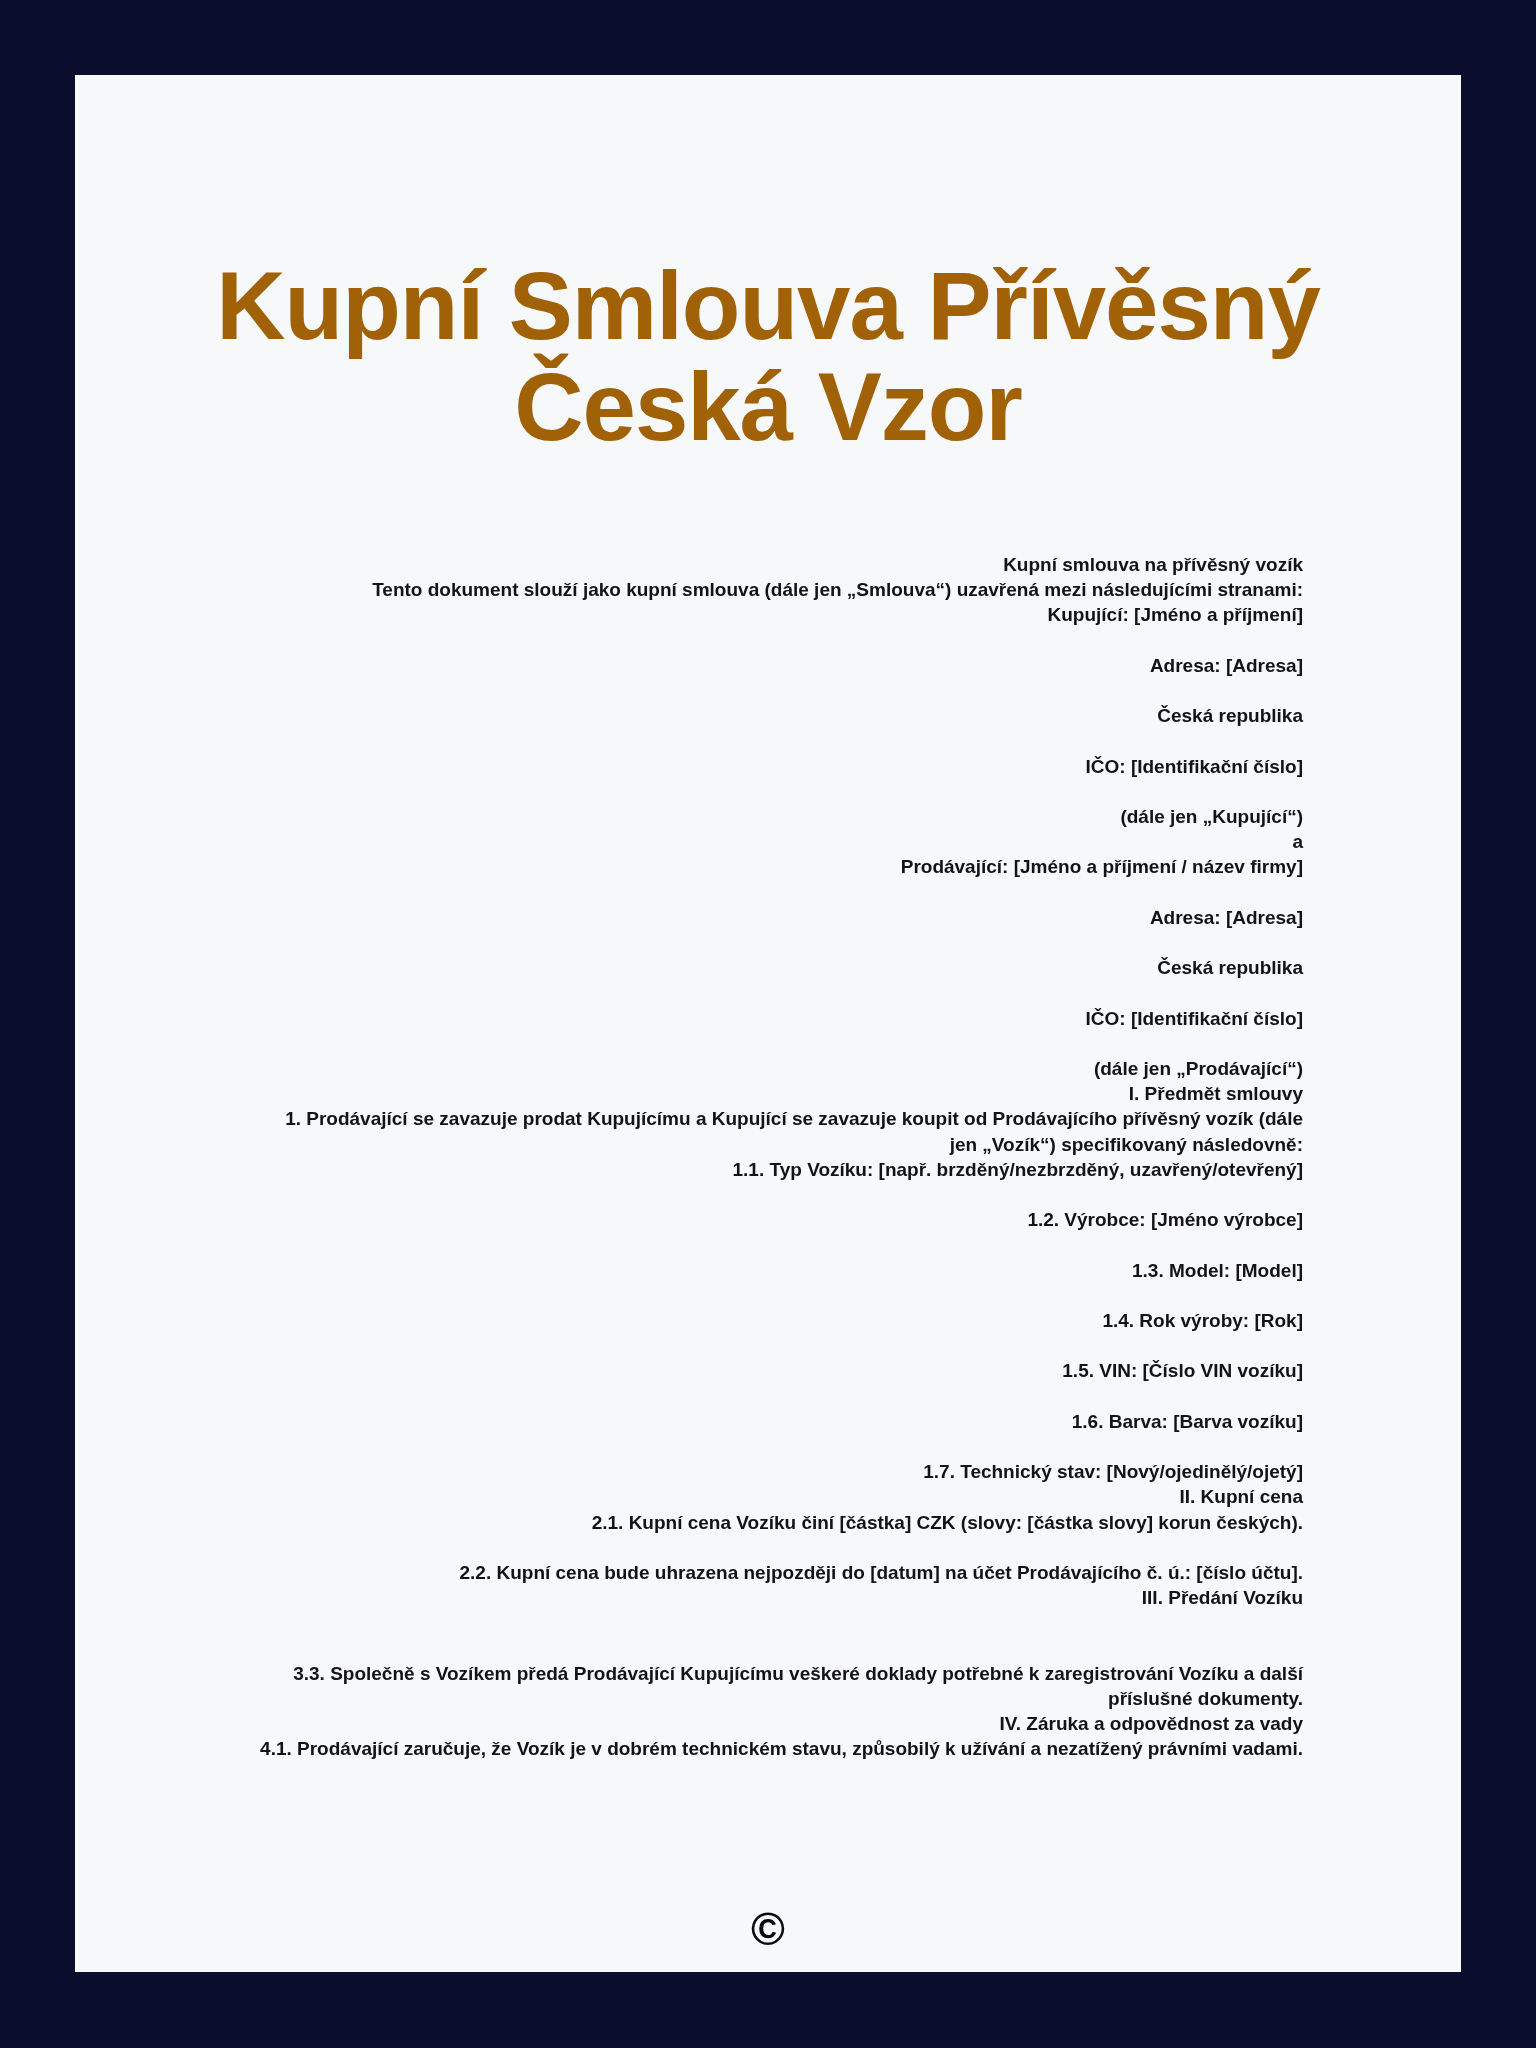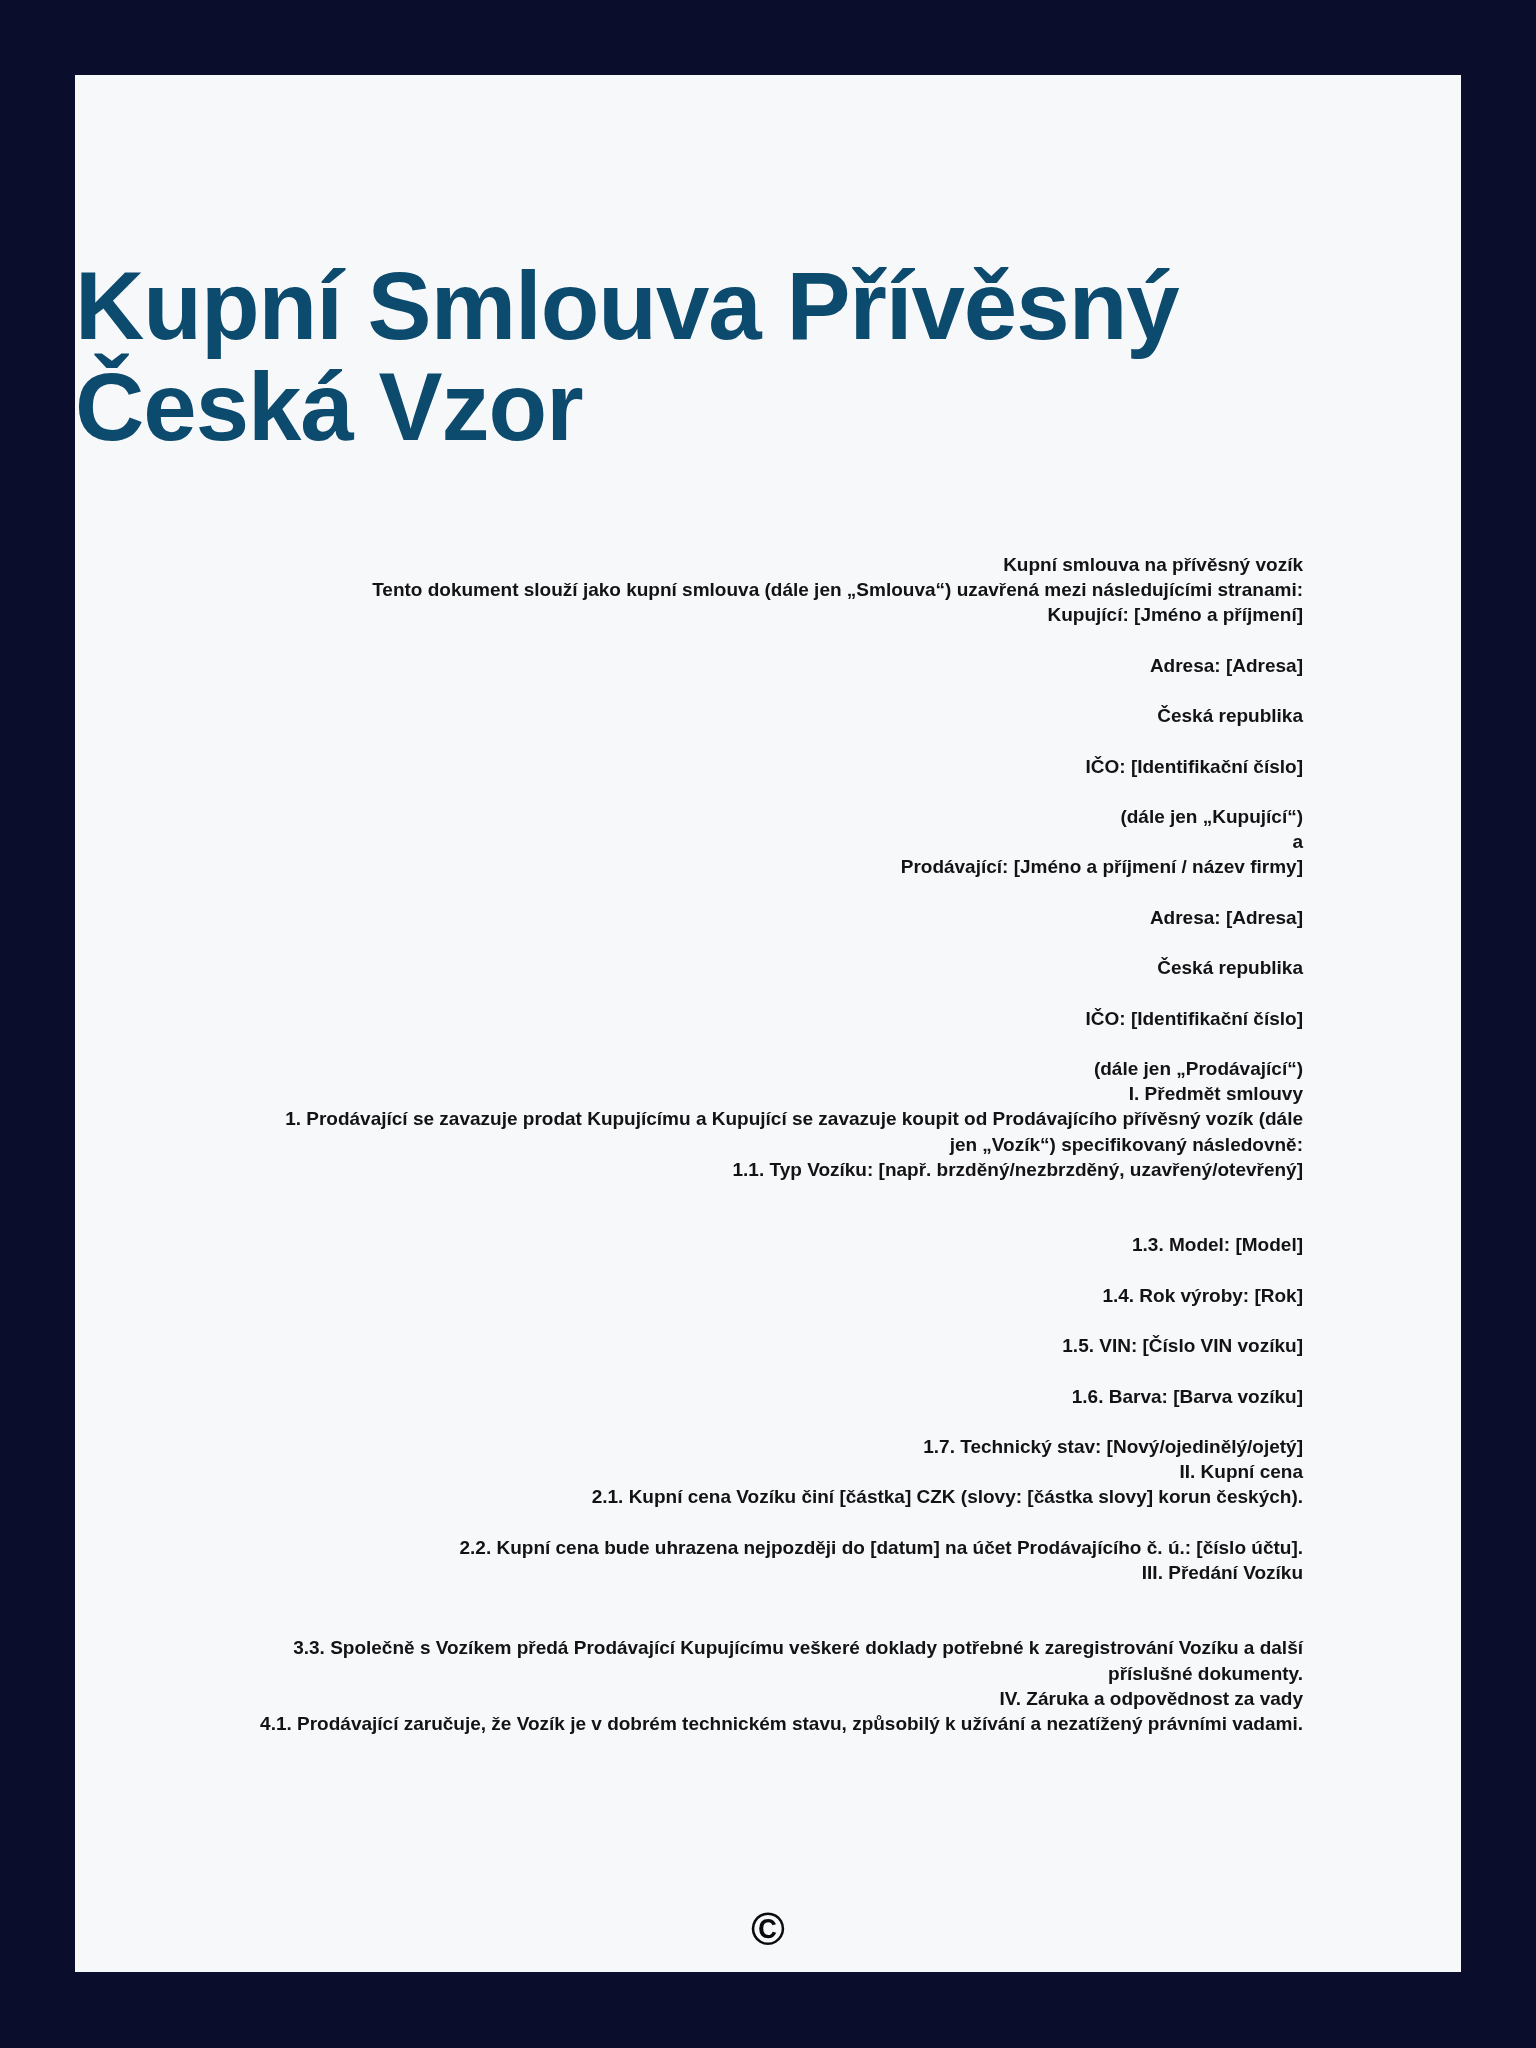--- a/index.html
+++ b/index.html
@@ -17,25 +17,25 @@
     position: absolute;
     left: 75px;
     top: 75px;
     width: 1386px;
     height: 1897px;
     background: #f7f8fa;
     overflow: hidden;
   }
   .doc-title {
     margin: 180px 0 12px 0;
-    text-align: left;
+    text-align: center;
     font-size: 96px;
     line-height: 101px;
     font-weight: bold;
-    color: #0c4a6e;
+    color: #a16207;
     letter-spacing: -1px;
   }
   .doc-body {
     margin: 95px 0 0 178px;
     width: 1050px;
     font-size: 19px;
     line-height: 25.2px;
     font-weight: bold;
     color: #131316;
   }
@@ -81,20 +81,21 @@
       <div class="body-line"></div>
       <div class="body-line"> Česká republika</div>
       <div class="body-line"></div>
       <div class="body-line"> IČO: [Identifikační číslo]</div>
       <div class="body-line"></div>
       <div class="body-line"> (dále jen „Prodávající“)</div>
       <div class="body-line"> I. Předmět smlouvy</div>
       <div class="body-line">1. Prodávající se zavazuje prodat Kupujícímu a Kupující se zavazuje koupit od Prodávajícího přívěsný vozík (dále jen „Vozík“) specifikovaný následovně:</div>
       <div class="body-line"> 1.1. Typ Vozíku: [např. brzděný/nezbrzděný, uzavřený/otevřený]</div>
       <div class="body-line"></div>
+      <div class="body-line"> 1.2. Výrobce: [Jméno výrobce]</div>
       <div class="body-line"></div>
       <div class="body-line"> 1.3. Model: [Model]</div>
       <div class="body-line"></div>
       <div class="body-line"> 1.4. Rok výroby: [Rok]</div>
       <div class="body-line"></div>
       <div class="body-line"> 1.5. VIN: [Číslo VIN vozíku]</div>
       <div class="body-line"></div>
       <div class="body-line"> 1.6. Barva: [Barva vozíku]</div>
       <div class="body-line"></div>
       <div class="body-line"> 1.7. Technický stav: [Nový/ojedinělý/ojetý]</div>

